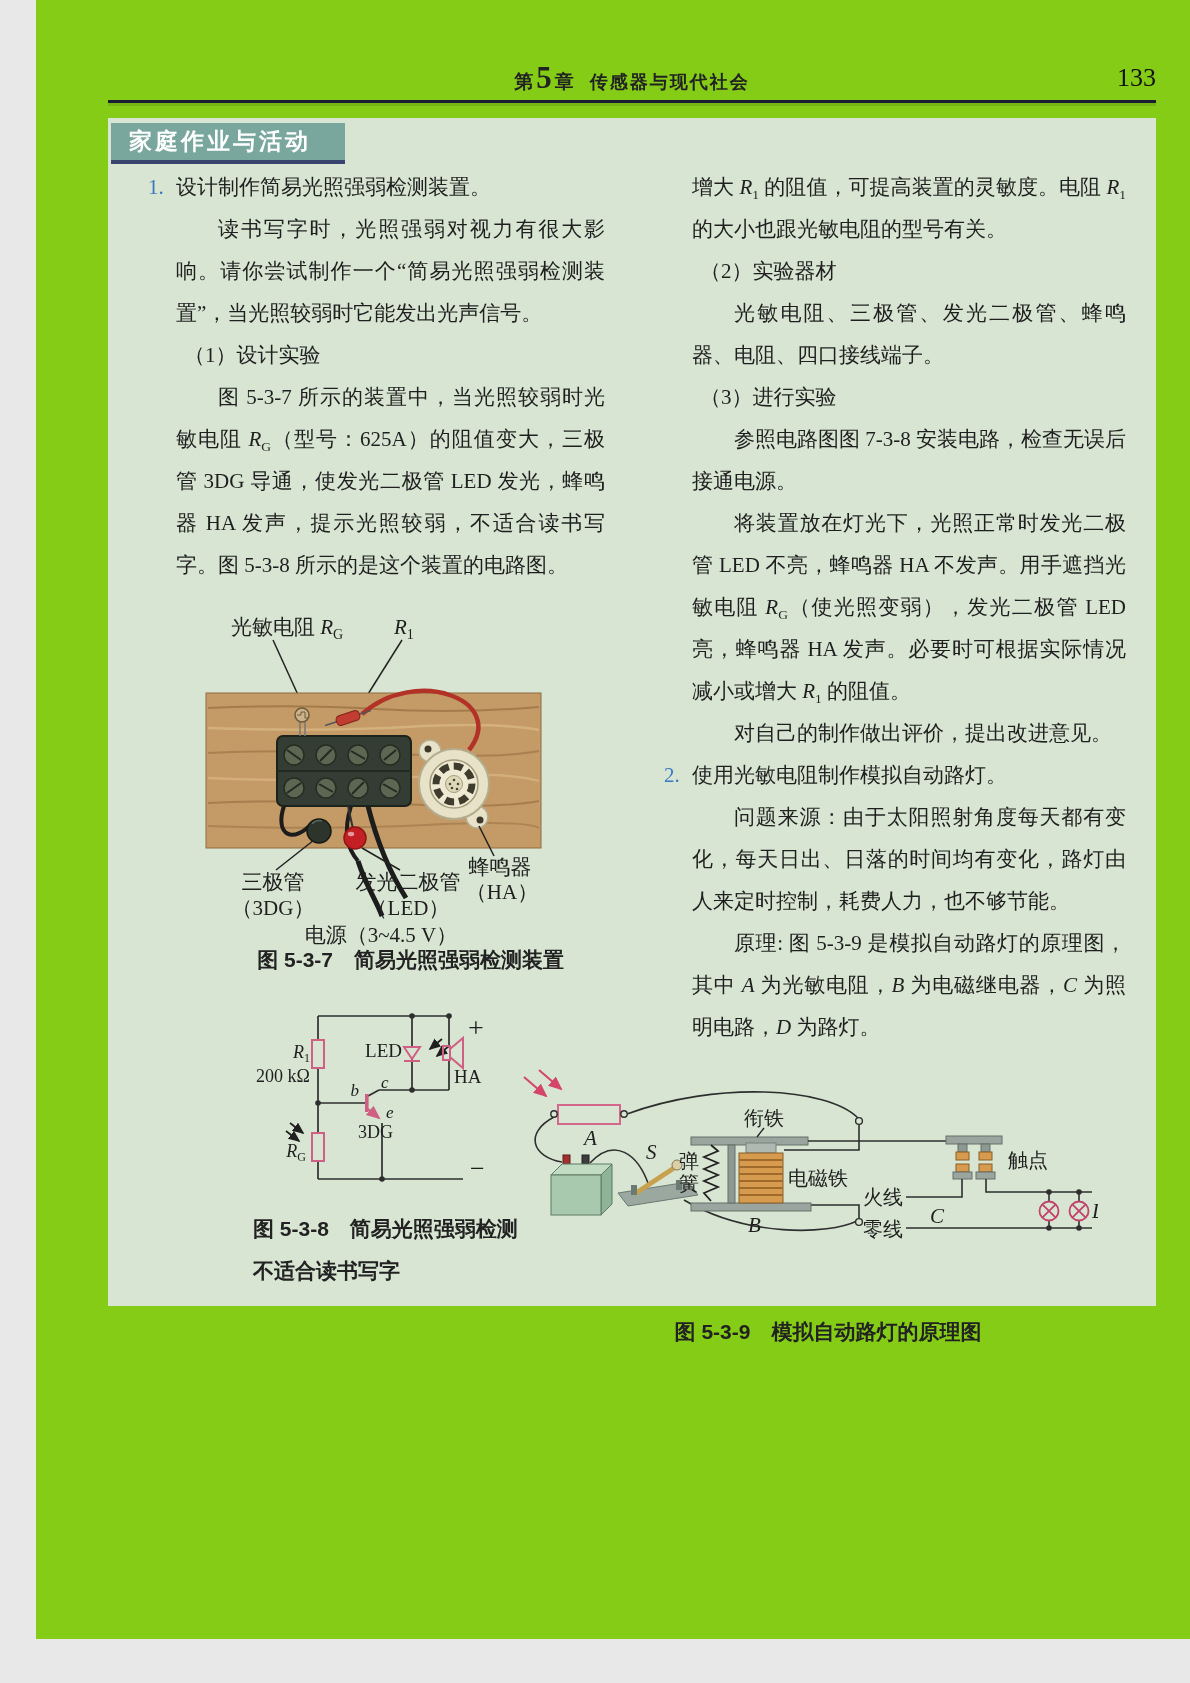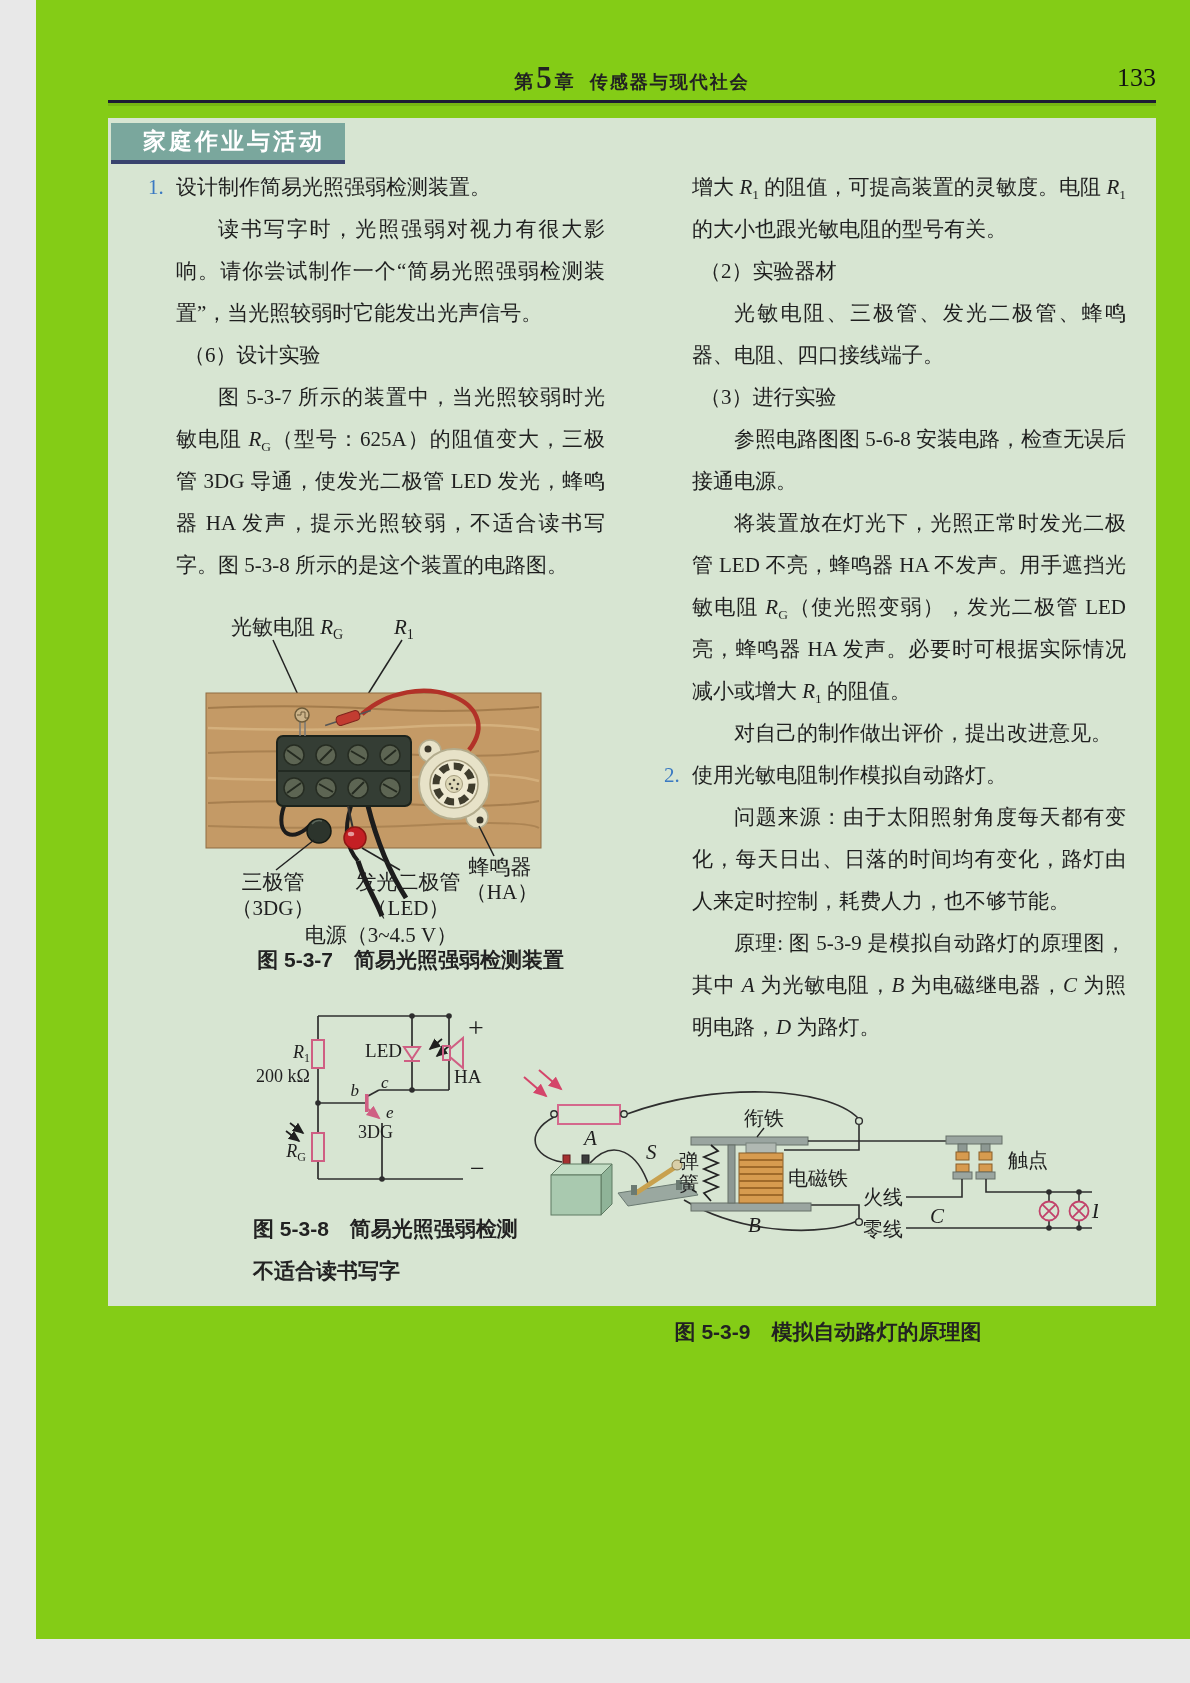--- a/index.html
+++ b/index.html
@@ -10,21 +10,21 @@
   .hdr-center{position:absolute;left:0;right:0;top:0;text-align:center;color:#222;}
   .ch-pre{font:bold 19px/40px "Liberation Serif",serif;vertical-align:baseline;}
   .ch-num{font:bold 31px/40px "Liberation Serif",serif;padding:0 3px;}
   .ch-title{font:bold 18px/40px "Liberation Sans","DejaVu Sans",sans-serif;margin-left:16px;letter-spacing:2px;}
   .pg-num{position:absolute;right:0;top:0;font:26px/40px "Liberation Serif",serif;color:#111;}
   .rule{position:absolute;left:72px;top:100px;width:1048px;height:3px;background:#1d1d33;box-shadow:0 3px 0 rgba(0,0,0,0.10);}
   
   .panel{position:absolute;left:72px;top:118px;width:1048px;height:1188px;background:#d7e5d2;}
   .badge{position:absolute;left:3px;top:5px;width:234px;height:37px;background:#7aa79d;
          border-bottom:4px solid #39446e;}
-  .badge span{display:block;font:bold 23px/37px "Liberation Sans","DejaVu Sans",sans-serif;color:#fff;padding-left:32px;letter-spacing:3px;}
+  .badge span{display:block;font:bold 23px/37px "Liberation Sans","DejaVu Sans",sans-serif;color:#fff;padding-left:18px;letter-spacing:3px;}
   
   .col{position:absolute;color:#1f1f1f;}
   .col-left{left:40px;top:48px;width:457px;}
   .col-right{left:556px;top:48px;width:462px;}
   .p{margin:0;font:21px/42px "Liberation Serif","DejaVu Serif",serif;text-align:justify;text-justify:inter-ideograph;}
   .ind{text-indent:42px;}
   .head{text-indent:8px;text-align:left;}
   .li{position:relative;padding-left:28px;text-align:justify;}
   .linum{position:absolute;left:0;top:0;color:#3a79c2;}
   .p i{font-family:"Liberation Serif",serif;font-style:italic;}
@@ -53,30 +53,30 @@
     <div class="badge">
       <span>家庭作业与活动</span>
     </div>
 
     <div class="col col-left">
       <p class="p li">
         <span class="linum">1.</span>
         <span>设计制作简易光照强弱检测装置。</span>
       </p>
       <p class="p ind li"><span>读书写字时，光照强弱对视力有很大影响。请你尝试制作一个“简易光照强弱检测装置”，当光照较弱时它能发出光声信号。</span></p>
-      <p class="p head li">（6）设计实验</p>
+      <p class="p head li">（1）设计实验</p>
       <p class="p ind li"><span>图 5-3-7 所示的装置中，当光照较弱时光敏电阻 <i>R</i><sub>G</sub>（型号：625A）的阻值变大，三极管 3DG 导通，使发光二极管 LED 发光，蜂鸣器 HA 发声，提示光照较弱，不适合读书写字。图 5-3-8 所示的是这个装置的电路图。</span></p>
     </div>
 
     <div class="col col-right">
       <p class="p li"><span>增大 <i>R</i><sub>1</sub> 的阻值，可提高装置的灵敏度。电阻 <i>R</i><sub>1</sub> 的大小也跟光敏电阻的型号有关。</span></p>
       <p class="p head li">（2）实验器材</p>
       <p class="p ind li"><span>光敏电阻、三极管、发光二极管、蜂鸣器、电阻、四口接线端子。</span></p>
       <p class="p head li">（3）进行实验</p>
-      <p class="p ind li"><span>参照电路图图 5-6-8 安装电路，检查无误后接通电源。</span></p>
+      <p class="p ind li"><span>参照电路图图 7-3-8 安装电路，检查无误后接通电源。</span></p>
       <p class="p ind li"><span>将装置放在灯光下，光照正常时发光二极管 LED 不亮，蜂鸣器 HA 不发声。用手遮挡光敏电阻 <i>R</i><sub>G</sub>（使光照变弱），发光二极管 LED 亮，蜂鸣器 HA 发声。必要时可根据实际情况减小或增大 <i>R</i><sub>1</sub> 的阻值。</span></p>
       <p class="p ind li"><span>对自己的制作做出评价，提出改进意见。</span></p>
       <p class="p li">
         <span class="linum">2.</span>
         <span>使用光敏电阻制作模拟自动路灯。</span>
       </p>
       <p class="p ind li"><span>问题来源：由于太阳照射角度每天都有变化，每天日出、日落的时间均有变化，路灯由人来定时控制，耗费人力，也不够节能。</span></p>
       <p class="p ind li"><span>原理: 图 5-3-9 是模拟自动路灯的原理图，其中 <i>A</i> 为光敏电阻，<i>B</i> 为电磁继电器，<i>C</i> 为照明电路，<i>D</i> 为路灯。</span></p>
     </div>
 

